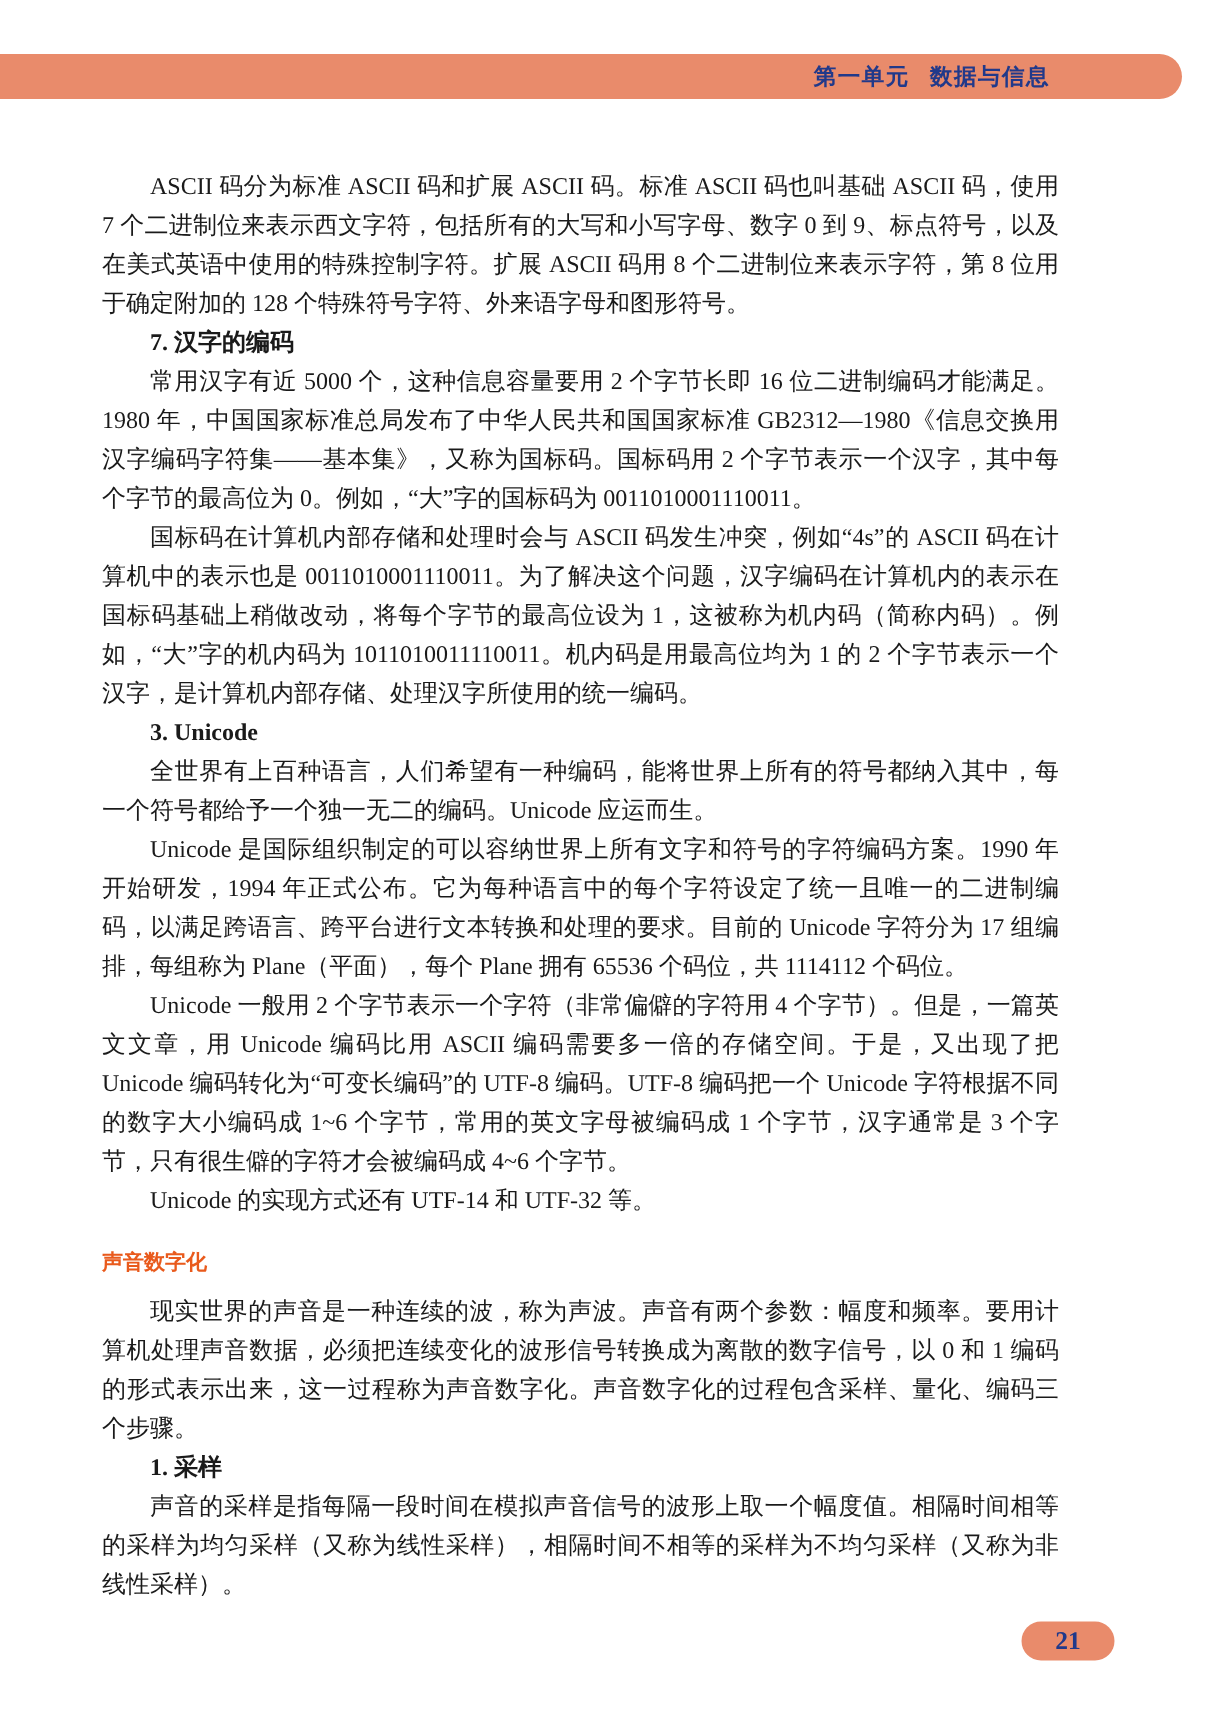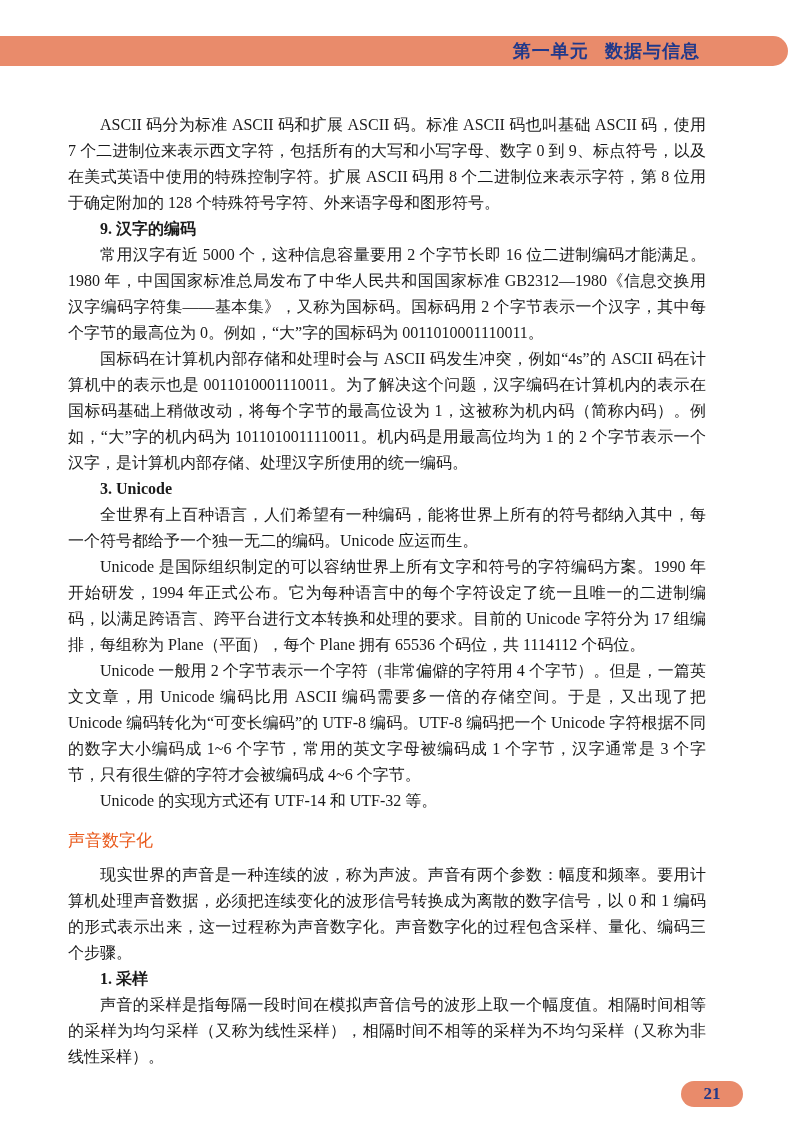--- a/index.html
+++ b/index.html
@@ -31,21 +31,21 @@
     border-radius: 0 15px 15px 0;
     display: flex;
     align-items: center;
     justify-content: flex-end;
     padding-right: 88px;
     box-sizing: border-box;
   }
   .header-text {
     color: var(--heading_blue);
     font-weight: bold;
-    font-size: 18px;
+    font-size: 15px;
     letter-spacing: 1px;
     white-space: nowrap;
   }
   .hsep {
     display: inline-block;
     width: 0.9em;
   }
   .content {
     position: absolute;
     left: 68px;
@@ -62,22 +62,22 @@
   .subheading {
     margin: 0;
     text-indent: 2em;
     font-size: 16px;
     font-weight: bold;
   }
   .section-title {
     margin: 14px 0 8px 0;
     text-indent: 0;
     color: var(--section_orange);
-    font-weight: normal;
-    font-size: 17px;
+    font-weight: bold;
+    font-size: 14px;
     font-family: "Liberation Sans", "DejaVu Sans", sans-serif;
   }
   .page-number {
     position: absolute;
     right: 62px;
     bottom: 38px;
     width: 62px;
     height: 26px;
     background: var(--accent);
     border-radius: 13px;
@@ -95,21 +95,21 @@
 <div class="page">
 
   <header class="header-bar">
     <span class="header-text">
       <span>第一单元</span><span class="hsep"></span><span>数据与信息</span>
     </span>
   </header>
 
   <main class="content">
     <p class="para">ASCII 码分为标准 ASCII 码和扩展 ASCII 码。标准 ASCII 码也叫基础 ASCII 码，使用 7 个二进制位来表示西文字符，包括所有的大写和小写字母、数字 0 到 9、标点符号，以及在美式英语中使用的特殊控制字符。扩展 ASCII 码用 8 个二进制位来表示字符，第 8 位用于确定附加的 128 个特殊符号字符、外来语字母和图形符号。</p>
-    <h3 class="subheading">9. 汉字的编码</h3>
+    <h3 class="subheading">7. 汉字的编码</h3>
     <p class="para">常用汉字有近 5000 个，这种信息容量要用 2 个字节长即 16 位二进制编码才能满足。1980 年，中国国家标准总局发布了中华人民共和国国家标准 GB2312—1980《信息交换用汉字编码字符集——基本集》，又称为国标码。国标码用 2 个字节表示一个汉字，其中每个字节的最高位为 0。例如，“大”字的国标码为 0011010001110011。</p>
     <p class="para">国标码在计算机内部存储和处理时会与 ASCII 码发生冲突，例如“4s”的 ASCII 码在计算机中的表示也是 0011010001110011。为了解决这个问题，汉字编码在计算机内的表示在国标码基础上稍做改动，将每个字节的最高位设为 1，这被称为机内码（简称内码）。例如，“大”字的机内码为 1011010011110011。机内码是用最高位均为 1 的 2 个字节表示一个汉字，是计算机内部存储、处理汉字所使用的统一编码。</p>
     <h3 class="subheading">3. Unicode</h3>
     <p class="para">全世界有上百种语言，人们希望有一种编码，能将世界上所有的符号都纳入其中，每一个符号都给予一个独一无二的编码。Unicode 应运而生。</p>
     <p class="para">Unicode 是国际组织制定的可以容纳世界上所有文字和符号的字符编码方案。1990 年开始研发，1994 年正式公布。它为每种语言中的每个字符设定了统一且唯一的二进制编码，以满足跨语言、跨平台进行文本转换和处理的要求。目前的 Unicode 字符分为 17 组编排，每组称为 Plane（平面），每个 Plane 拥有 65536 个码位，共 1114112 个码位。</p>
     <p class="para">Unicode 一般用 2 个字节表示一个字符（非常偏僻的字符用 4 个字节）。但是，一篇英文文章，用 Unicode 编码比用 ASCII 编码需要多一倍的存储空间。于是，又出现了把 Unicode 编码转化为“可变长编码”的 UTF-8 编码。UTF-8 编码把一个 Unicode 字符根据不同的数字大小编码成 1~6 个字节，常用的英文字母被编码成 1 个字节，汉字通常是 3 个字节，只有很生僻的字符才会被编码成 4~6 个字节。</p>
     <p class="para">Unicode 的实现方式还有 UTF-14 和 UTF-32 等。</p>
     <h2 class="section-title">声音数字化</h2>
     <p class="para">现实世界的声音是一种连续的波，称为声波。声音有两个参数：幅度和频率。要用计算机处理声音数据，必须把连续变化的波形信号转换成为离散的数字信号，以 0 和 1 编码的形式表示出来，这一过程称为声音数字化。声音数字化的过程包含采样、量化、编码三个步骤。</p>
     <h3 class="subheading">1. 采样</h3>

